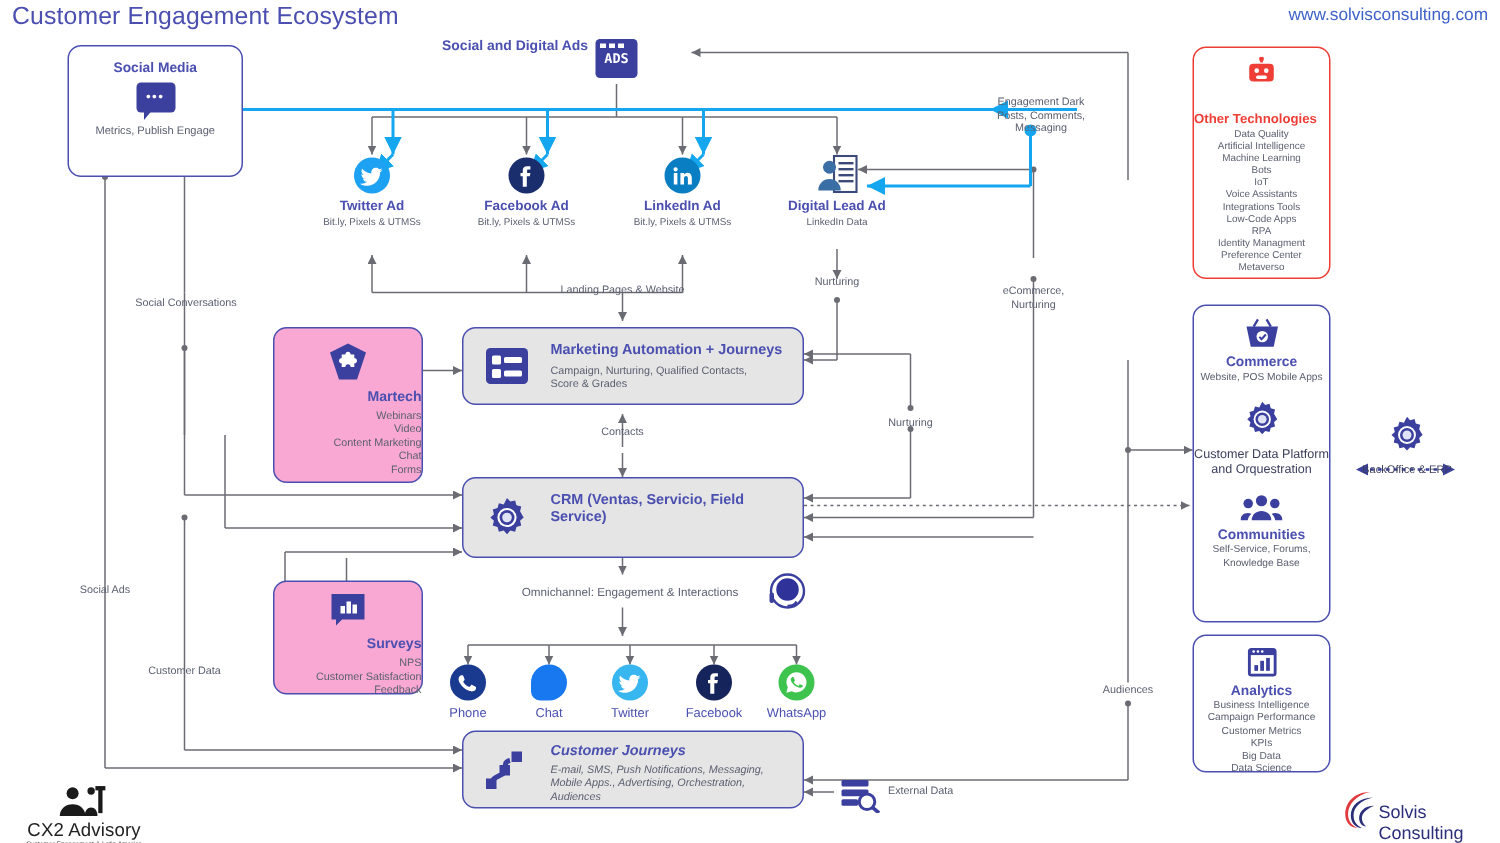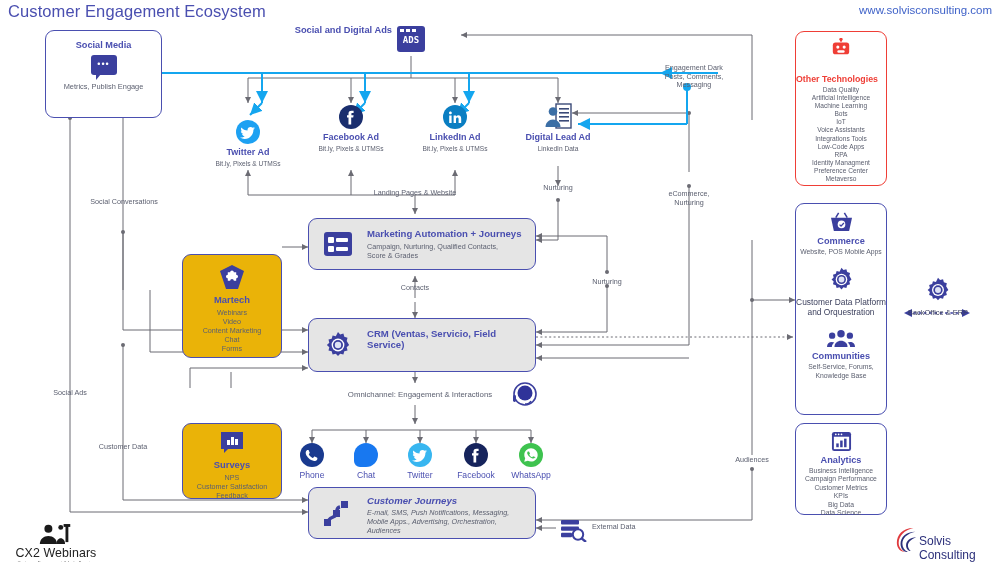--- a/index.html
+++ b/index.html
@@ -69,22 +69,22 @@
   
   .wlabel{position:absolute;font-size:7.2px;color:#5c6070;text-align:center;line-height:8.6px;}
 
   
   .pbox{position:absolute;border:1.4px solid #4a4fb0;border-radius:9px;background:#e5e5e5;box-sizing:border-box;}
   .pbox .pic{position:absolute;left:14px;top:50%;transform:translateY(-50%);}
   .pbox .ptitle{position:absolute;left:58px;font-size:9.6px;font-weight:bold;color:#4a4fb0;}
   .pbox .pdesc{position:absolute;left:58px;font-size:7.2px;color:#5c6070;line-height:9.2px;}
 
   
-  .lcard{position:absolute;border:1.4px solid #4a4fb0;border-radius:9px;background:#eab308;
-    box-sizing:border-box;text-align:center;margin-top:36px;}
+  .lcard{position:absolute;border:1.4px solid #4a4fb0;border-radius:9px;background:#f9a8d4;
+    box-sizing:border-box;text-align:right;}
   .lcard .ttl{font-size:9.4px;font-weight:bold;color:#4a4fb0;margin-top:4px;}
   .lcard .sub{font-size:7.2px;color:#5c6070;line-height:9px;margin-top:3px;}
 
   
   .rstack{position:absolute;border:1.4px solid #4a4fb0;border-radius:9px;background:#fff;box-sizing:border-box;}
   .ritem{text-align:center;}
   .ritem .ttl{font-size:9.2px;font-weight:bold;color:#4a4fb0;margin-top:3px;}
   .ritem .sub{font-size:6.8px;color:#5c6070;line-height:8.4px;margin-top:2px;}
 
   
@@ -257,21 +257,21 @@
   </div>
 
   <div id="ads-label">Social and Digital Ads</div>
   <div id="ads-node">
     <div class="ads-box">
       <div class="bar"><i></i><i></i><i></i></div>
       <div class="txt">ADS</div>
     </div>
   </div>
 
-  <div class="adnode" style="left:188px;top:120px;">
+  <div class="adnode" style="left:188px;top:105px;">
     <div class="circ" style="background:#1da1f2;">
       <svg class="ic" viewBox="0 0 24 24" width="24" height="24">
           <path fill="#fff" d="M19 8.3c-.5.2-1.1.4-1.7.5.6-.4 1.1-1 1.3-1.7-.6.3-1.2.6-1.9.7-.5-.6-1.3-.9-2.2-.9-1.7 0-3 1.3-3 3 0 .2 0 .5.1.7-2.5-.1-4.7-1.3-6.2-3.1-.3.4-.4.9-.4 1.5 0 1 .5 1.9 1.3 2.5-.5 0-1-.1-1.4-.4 0 1.5 1 2.7 2.4 3-.3.1-.5.1-.8.1-.2 0-.4 0-.6-.1.4 1.2 1.5 2.1 2.8 2.1-1 .8-2.3 1.3-3.7 1.3H4c1.4.9 3 1.4 4.7 1.4 5.6 0 8.7-4.7 8.7-8.7v-.4c.6-.4 1.1-1 1.6-1.5z"></path>
         </svg>
     </div>
     <div class="ttl">Twitter Ad</div>
     <div class="sub">Bit.ly, Pixels &amp; UTMSs</div>
   </div>
 
   <div class="adnode" style="left:291px;top:105px;">
@@ -577,21 +577,21 @@
     <div>
       <svg class="ic" style="margin:0 auto;" viewBox="0 0 40 22" width="38" height="21">
         <circle cx="12" cy="5" r="4.2" fill="#1a1a1a"></circle>
         <path d="M3 21c0-5 4-8.3 9-8.3s9 3.3 9 8.3z" fill="#1a1a1a"></path>
         <circle cx="25" cy="3.5" r="2.6" fill="#1a1a1a"></circle>
         <path d="M20.5 21c0-3.6 2-6 4.5-6s4.5 2.4 4.5 6z" fill="#1a1a1a"></path>
         <rect x="30" y="1" width="3" height="18" fill="#1a1a1a"></rect>
         <rect x="28" y="0" width="7" height="3" fill="#1a1a1a"></rect>
       </svg>
     </div>
-    <div class="nm">CX2 Webinars</div>
+    <div class="nm">CX2 Advisory</div>
     <div class="tag">Customer Engagement &amp; Latin America</div>
   </div>
 
   <div id="solvis-logo">
     <svg class="ic" style="position:absolute;left:0;top:0;" viewBox="0 0 26 30" width="24" height="28">
       <path d="M20 2C8 2 2 10 2 18c0 6 4 10 9 10-5-2-7-6-7-10 0-7 6-14 16-16z" fill="#e03a3e"></path>
       <path d="M22 6C12 6 6 12 6 19c0 5 3 9 8 9-4-2-6-5-6-9 0-6 5-11 14-13z" fill="#2b2f7a"></path>
       <path d="M23 12c-7 0-11 4-11 9 0 3 2 6 5 6-2-2-3-4-3-6 0-4 4-7 9-9z" fill="#2b2f7a"></path>
     </svg>
     <div class="nm">Solvis Consulting</div>

